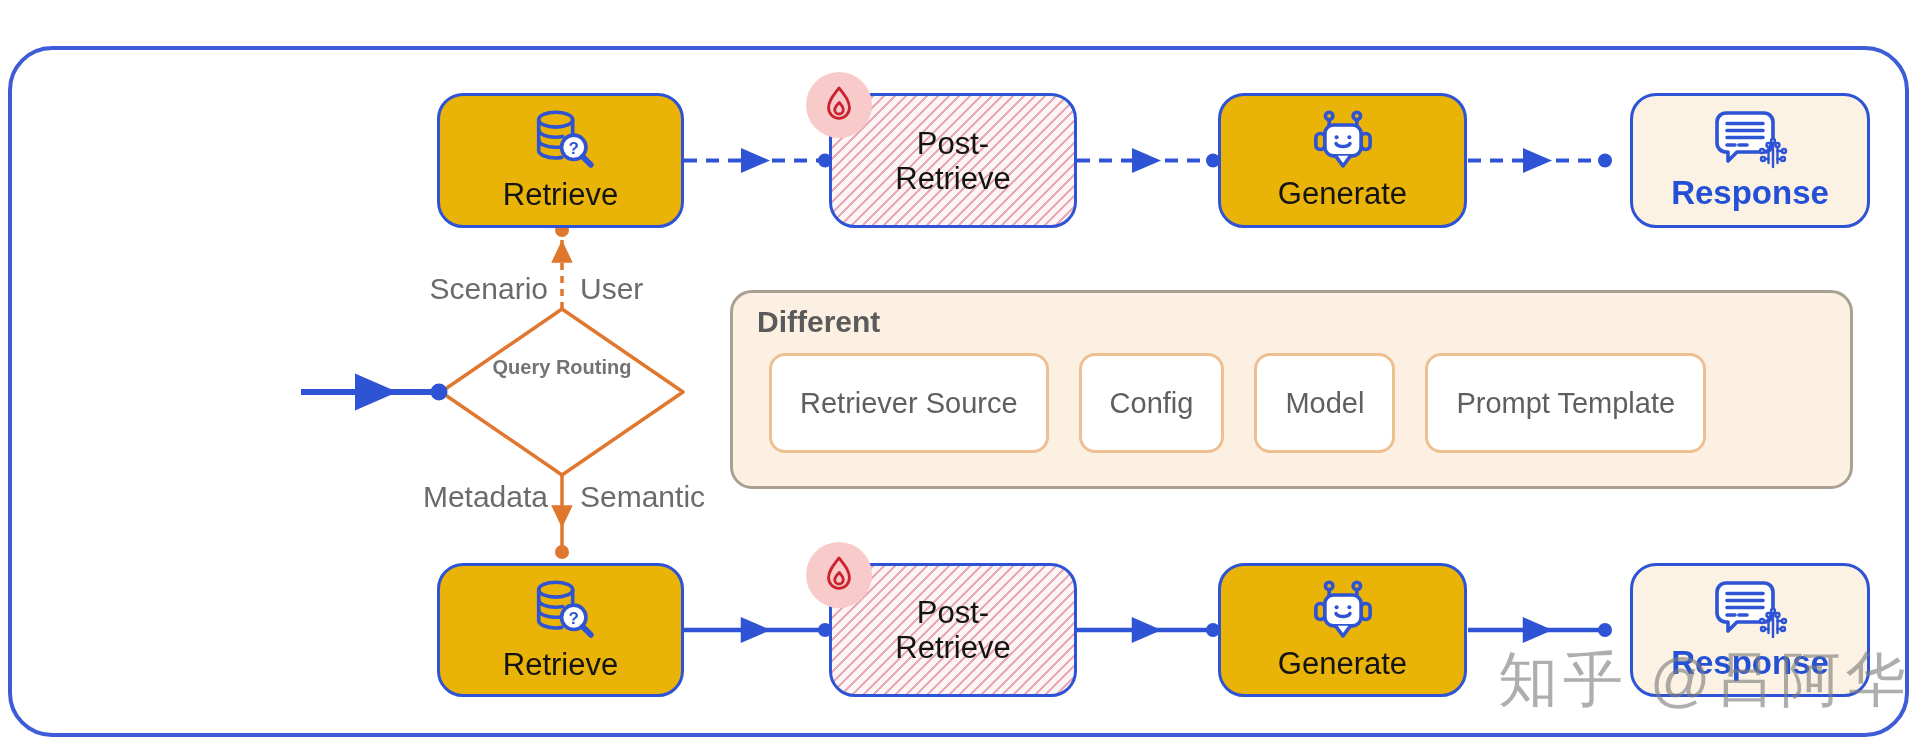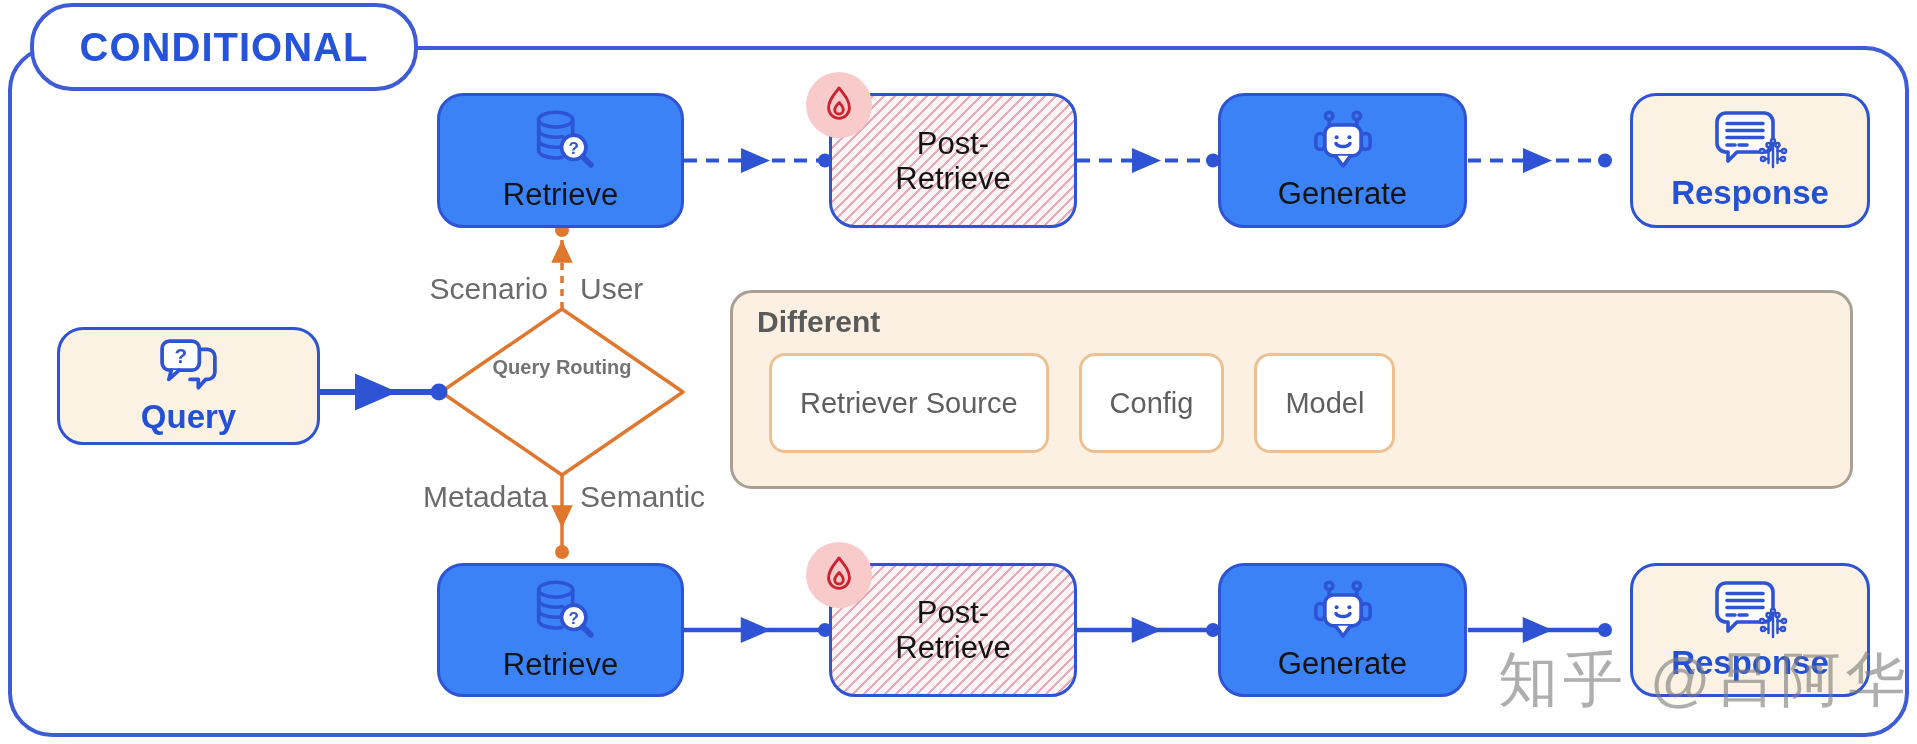--- a/index.html
+++ b/index.html
@@ -21,21 +21,21 @@
   
   svg.connectors{position:absolute;left:0;top:0;width:1917px;height:744px;z-index:1;}
   
   .node{
     position:absolute;box-sizing:border-box;border:3.5px solid #2e53d4;border-radius:26px;
     display:flex;flex-direction:column;align-items:center;justify-content:center;
     z-index:3;
   }
   .node .nlabel{font-size:31px;color:#141414;font-weight:500;line-height:1.12;text-align:center;margin-top:2px;}
   .node .nlabel.blue-bold{color:#2450d6;font-weight:bold;font-size:33px;}
-  .fill-blue{background:#3b82f6;}
+  .fill-blue{background:#eab308;}
   .fill-cream{background:#fbf2e3;margin-left:20px;}
   .fill-hatch{
     background:repeating-linear-gradient(135deg,#fdf4f6 0px,#fdf4f6 5.4px,#e9aab8 5.4px,#e9aab8 7.6px);
   }
   .fill-hatch .nlabel{max-width:150px;}
   .fire-badge{
     position:absolute;left:-26px;top:-24px;width:66px;height:66px;border-radius:50%;
     background:#f8cbca;display:flex;align-items:center;justify-content:center;z-index:4;
   }
   
@@ -129,23 +129,20 @@
         <path d="M15.5 27 a4.5 4.5 0 0 0 9 0 c0 -3 -1.6 -4.6 -4.2 -7.6 c-2.6 2.6 -4.8 4.6 -4.8 7.6 Z"></path>
       </g>
     </symbol>
   </defs>
 </svg>
 
 <div class="stage">
 
   <div class="frame"></div>
 
-  <div class="banner">
-    <span>CONDITIONAL</span>
-  </div>
 
   <svg class="connectors" viewBox="0 0 1917 744">
 
     <g stroke="#2e53d4" stroke-width="4" fill="#2e53d4">
       <line x1="684" y1="160.5" x2="820" y2="160.5" stroke-dasharray="13 9" fill="none"></line>
       <polygon points="765,160.5 743,151 743,170"></polygon>
       <circle cx="825" cy="160.5" r="7" stroke="none"></circle>
       <line x1="1077" y1="160.5" x2="1208" y2="160.5" stroke-dasharray="13 9" fill="none"></line>
       <polygon points="1156,160.5 1134,151 1134,170"></polygon>
       <circle cx="1213" cy="160.5" r="7" stroke="none"></circle>
@@ -210,40 +207,35 @@
     <span class="nlabel">Generate</span>
   </div>
 
   <div class="node fill-cream" style="left:1610px;top:93px;width:240px;height:135px">
     <svg width="84" height="64">
         <use href="#sym-chat-circuit"></use>
       </svg>
     <span class="nlabel blue-bold">Response</span>
   </div>
 
-  <div class="node fill-cream" style="left:37px;top:327px;width:263px;height:118px">
-    <svg width="74" height="60">
-        <use href="#sym-query-chat"></use>
-      </svg>
-    <span class="nlabel blue-bold">Query</span>
-  </div>
 
   <div class="diamond-label">Query Routing</div>
 
   <div class="branch r" style="left:368px;top:272px;width:180px">Scenario</div>
   <div class="branch" style="left:580px;top:272px">User</div>
   <div class="branch r" style="left:348px;top:480px;width:200px">Metadata</div>
   <div class="branch" style="left:580px;top:480px">Semantic</div>
 
   <div class="panel">
     <div class="panel-title">Different</div>
     <div class="pill-row">
       <div class="pill">Retriever Source</div>
       <div class="pill">Config</div>
       <div class="pill">Model</div>
+      <div class="pill">Prompt Template</div>
     </div>
   </div>
 
   <div class="node fill-blue" style="left:437px;top:563px;width:247px;height:134px">
     <svg width="74" height="68">
         <use href="#sym-db-search"></use>
       </svg>
     <span class="nlabel">Retrieve</span>
   </div>
 

